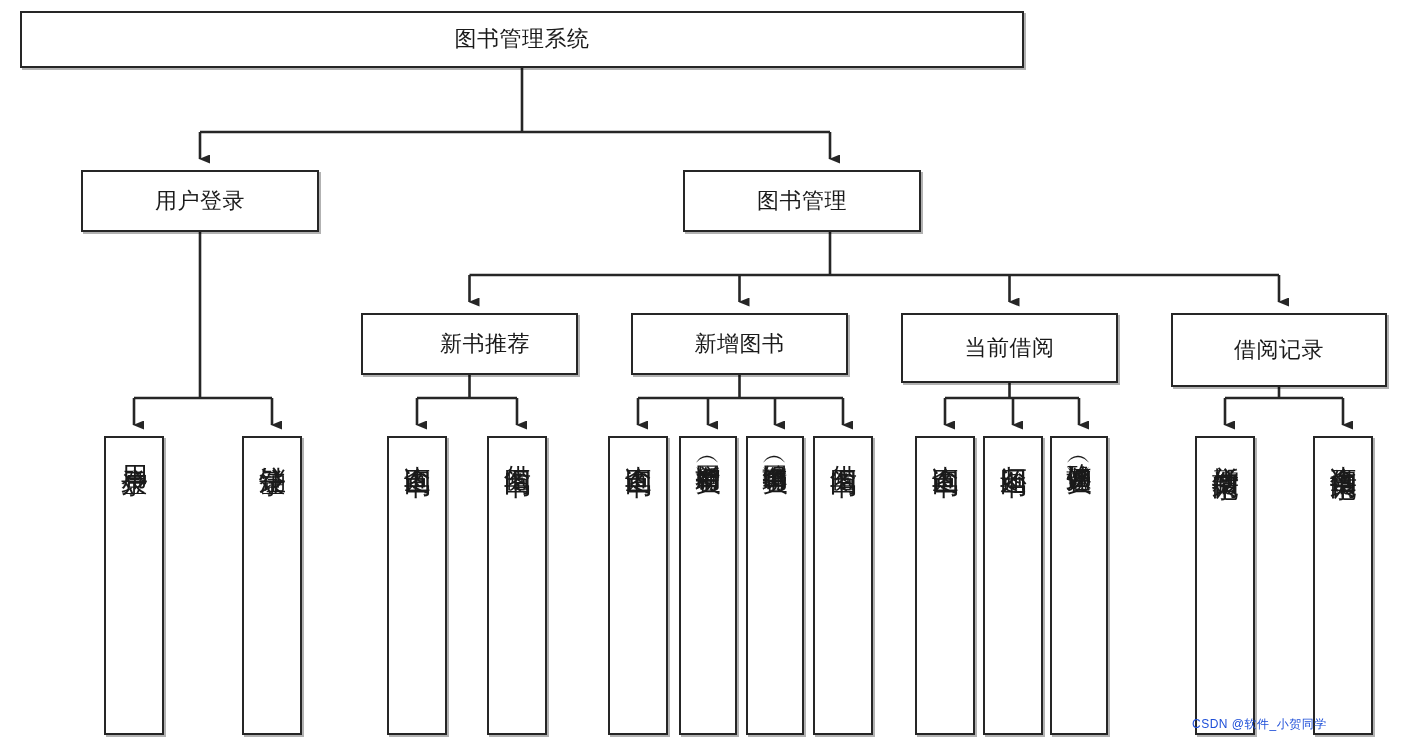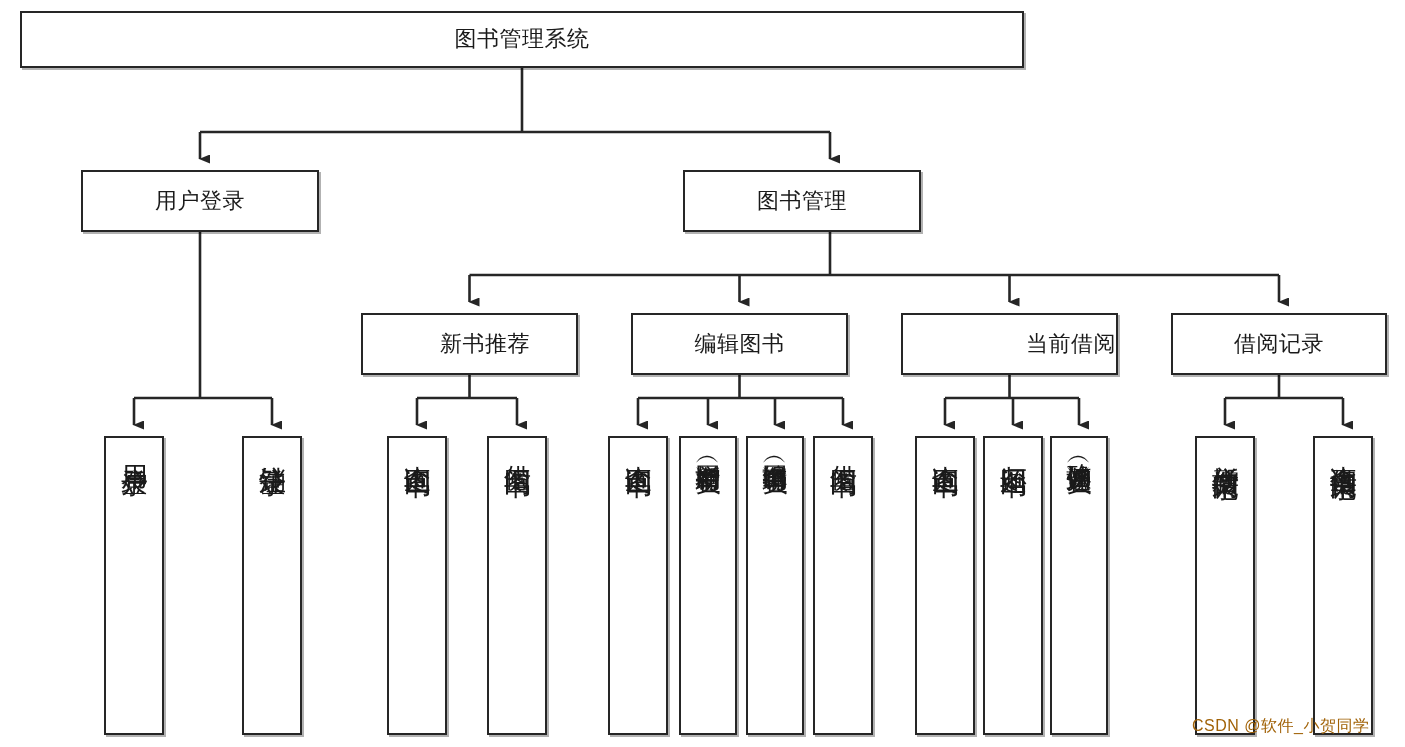--- a/index.html
+++ b/index.html
@@ -59,22 +59,22 @@
     line-height: 1.0;
     letter-spacing: 2px;
     white-space: nowrap;
   }
   .node.vert.small .label {
     font-size: 25px;
     letter-spacing: 1px;
   }
   .watermark {
     position: absolute;
-    color: #a16207;
-    font-size: 16px;
+    color: #1d4ed8;
+    font-size: 12px;
     white-space: nowrap;
     letter-spacing: 0.5px;
   }
 </style>
 </head>
 <body>
 
 <div id="canvas">
   <svg class="edges" viewBox="0 0 1405 747">
     <defs>
@@ -125,26 +125,26 @@
       <div class="node horiz" style="left: 81px; top: 170px; width: 238px; height: 62px;">
         <span class="label">用户登录</span>
       </div>
       <div class="node horiz" style="left: 683px; top: 170px; width: 238px; height: 62px;">
         <span class="label">图书管理</span>
       </div>
       <div class="node horiz" style="left: 361px; top: 313px; width: 217px; height: 62px; padding-left: 31px;">
         <span class="label">新书推荐</span>
       </div>
       <div class="node horiz" style="left: 631px; top: 313px; width: 217px; height: 62px;">
-        <span class="label">编辑图书</span>
+        <span class="label">新增图书</span>
       </div>
-      <div class="node horiz" style="left: 901px; top: 313px; width: 217px; height: 62px; justify-content: flex-end;">
+      <div class="node horiz" style="left: 901px; top: 313px; width: 217px; height: 70px;">
         <span class="label">当前借阅</span>
       </div>
-      <div class="node horiz" style="left: 1171px; top: 313px; width: 216px; height: 62px;">
+      <div class="node horiz" style="left: 1171px; top: 313px; width: 216px; height: 74px;">
         <span class="label">借阅记录</span>
       </div>
       <div class="node vert" style="left: 104px; top: 436px; width: 60px; height: 299px;">
         <span class="label">用户登录</span>
       </div>
       <div class="node vert" style="left: 242px; top: 436px; width: 60px; height: 299px;">
         <span class="label">注销登录</span>
       </div>
       <div class="node vert" style="left: 387px; top: 436px; width: 60px; height: 299px;">
         <span class="label">查询图书</span>

